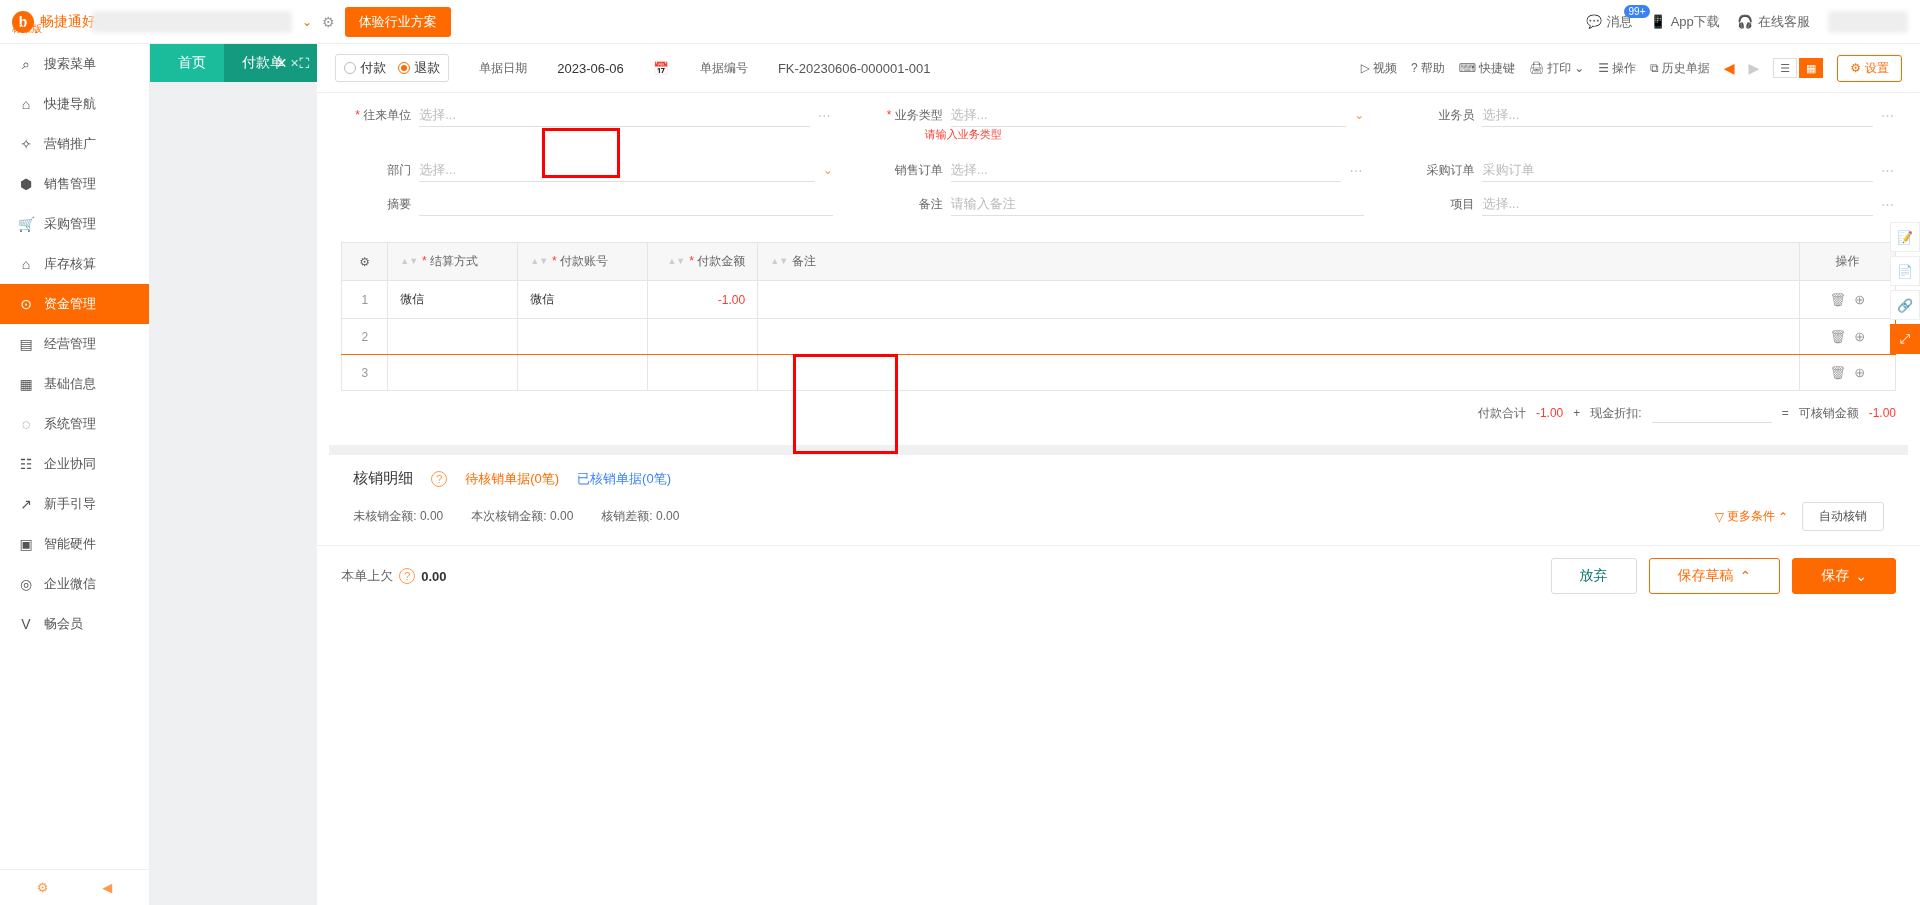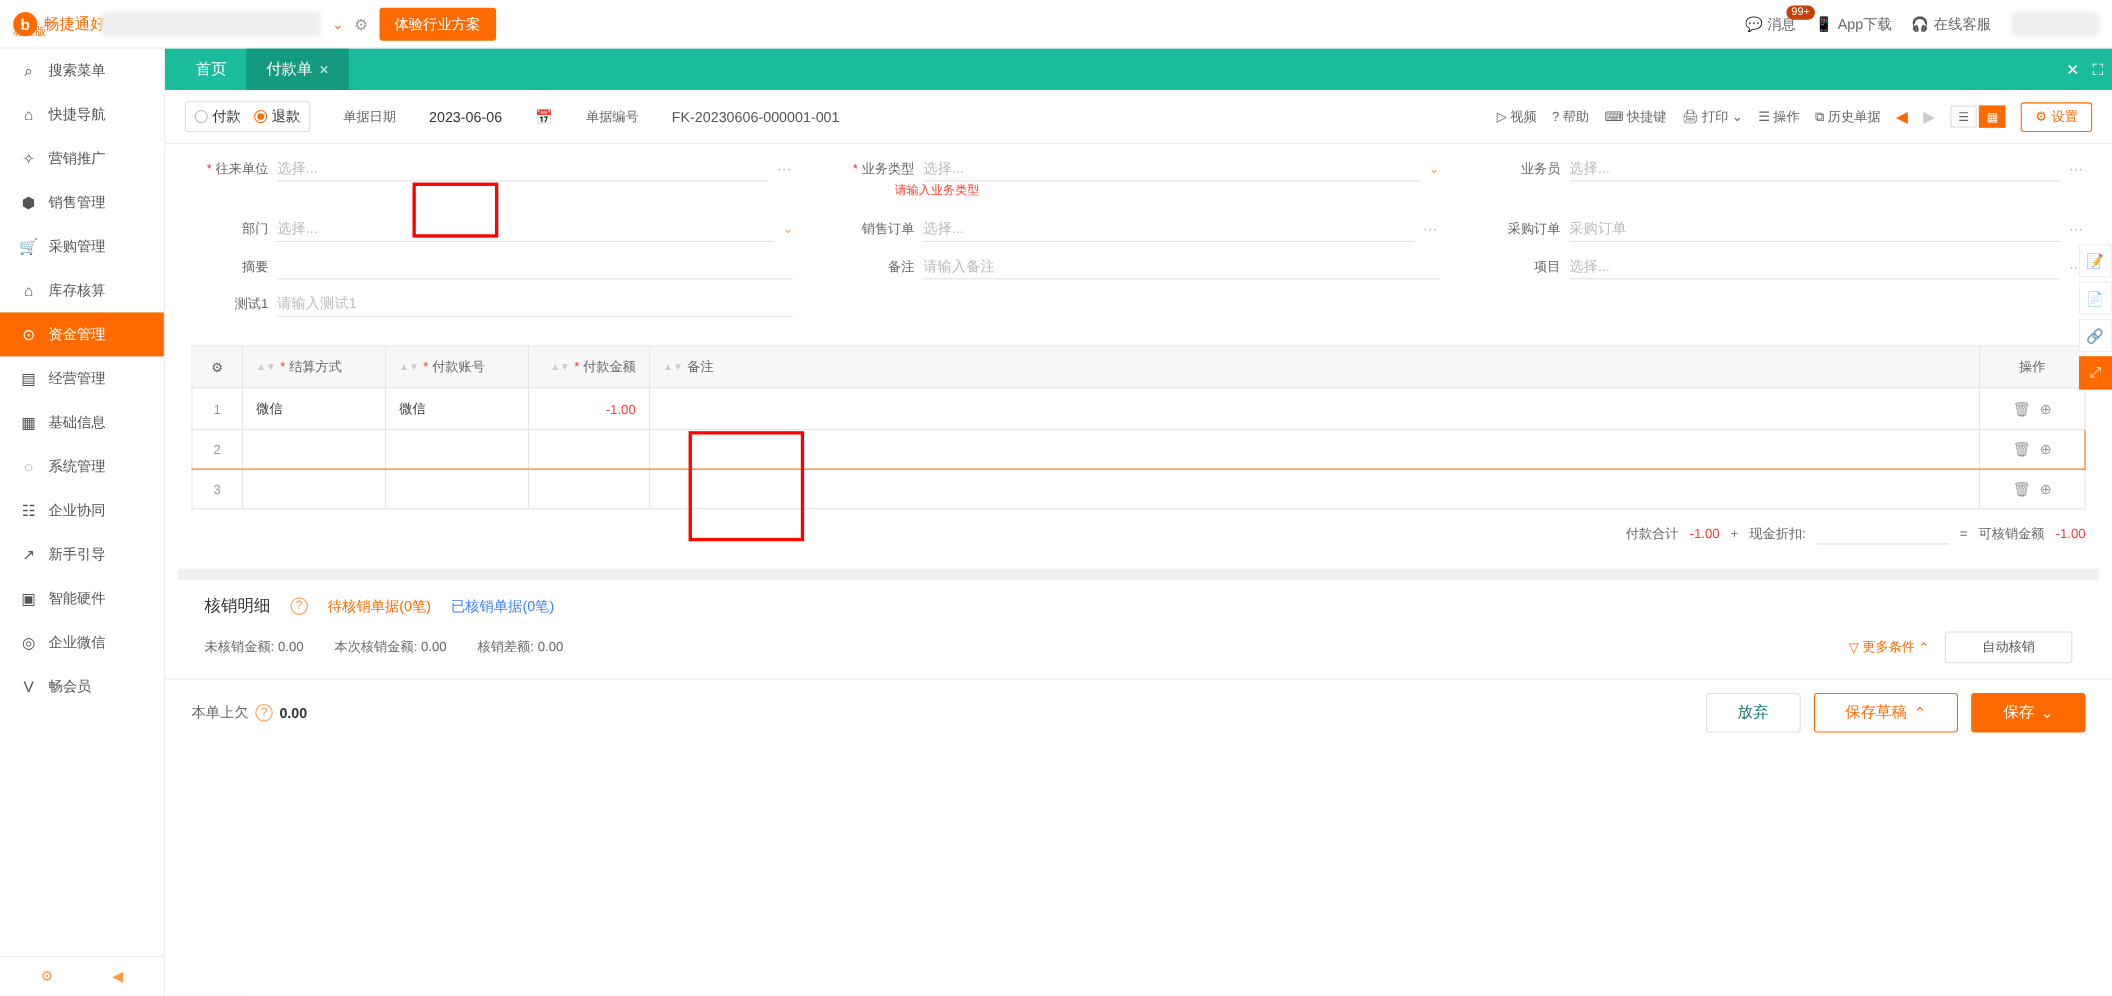--- a/index.html
+++ b/index.html
@@ -13,33 +13,33 @@
 .logo-text { color: #ff6a00; font-size: 14px; font-weight: 500; }
 .logo-sub { font-size: 10px; color: #ff6a00; margin-top: 14px; }
 .header-mid { flex: 1; display: flex; align-items: center; gap: 10px; }
 .blur-box { width: 200px; height: 22px; background: #eee; border-radius: 3px; filter: blur(2px); }
 .blur-box.sm { width: 80px; }
 .chev-down { color: #ff6a00; font-size: 12px; }
 .gear { color: #999; font-size: 14px; cursor: pointer; }
 .btn-orange { background: #ff6a00; color: #fff; border: none; padding: 6px 14px; border-radius: 3px; font-size: 13px; cursor: pointer; }
 .header-right { display: flex; align-items: center; gap: 18px; color: #666; font-size: 13px; }
 .header-right .item { display: flex; align-items: center; gap: 4px; cursor: pointer; position: relative; }
-.badge { position: absolute; top: -8px; right: -18px; background: #c2410c; color: #fff; font-size: 10px; padding: 1px 5px; border-radius: 8px; }
+.badge { position: absolute; top: -8px; right: -18px; background: #3b82f6; color: #fff; font-size: 10px; padding: 1px 5px; border-radius: 8px; }
 
 
 .body { flex: 1; display: flex; overflow: hidden; }
 .sidebar { width: 150px; background: #fff; display: flex; flex-direction: column; border-right: 1px solid #eee; }
 .side-items { flex: 1; overflow-y: auto; }
 .side-item { display: flex; align-items: center; gap: 10px; padding: 11px 18px; color: #555; cursor: pointer; font-size: 13px; }
 .side-item.active { background: #ff6a00; color: #fff; }
 .side-item .ico { width: 16px; text-align: center; font-size: 14px; }
 .side-bottom { display: flex; justify-content: space-around; padding: 10px; border-top: 1px solid #eee; color: #ff9a4a; }
 
 
-.main { flex: 1; display: flex; flex-direction: column; background: #eef0f1; overflow: hidden; }
+.main { flex: 1; display: flex; flex-direction: row; background: #eef0f1; overflow: hidden; }
 .tabs-bar { height: 38px; background: #1bbc9b; display: flex; align-items: center; padding: 0 0 0 10px; position: relative; }
 .tab { padding: 0 18px; height: 38px; display: flex; align-items: center; color: #fff; font-size: 14px; cursor: pointer; gap: 6px; }
 .tab.active { background: #149a7e; }
 .tab .close { font-size: 11px; opacity: .8; }
 .tabs-right { position: absolute; right: 8px; display: flex; gap: 12px; color: #fff; }
 .tabs-right span { cursor: pointer; font-size: 14px; }
 
 .content { flex: 1; background: #fff; margin: 0; padding: 0; overflow-y: auto; position: relative; }
 .toolbar { display: flex; align-items: center; padding: 10px 18px; border-bottom: 1px solid #eee; gap: 30px; background: #fff; }
 .radio-group { display: flex; align-items: center; border: 1px solid #ddd; border-radius: 3px; padding: 4px 8px; gap: 12px; position: relative; }
@@ -101,21 +101,21 @@
 
 .writeoff { margin: 10px 12px 0; background: #fff; border-top: 10px solid #eef0f1; padding: 14px 24px; }
 .wo-head { display: flex; align-items: center; gap: 18px; font-size: 14px; }
 .wo-title { font-size: 15px; color: #333; }
 .wo-help { width: 16px; height: 16px; border: 1px solid #ff9a4a; color: #ff9a4a; border-radius: 50%; display: inline-flex; align-items: center; justify-content: center; font-size: 11px; }
 .wo-tab { color: #3b82f6; font-size: 13px; cursor: pointer; }
 .wo-tab.active { color: #ff6a00; }
 .wo-stats { display: flex; gap: 28px; margin-top: 14px; font-size: 12px; color: #666; align-items: center; }
 .wo-stats .right { margin-left: auto; display: flex; gap: 14px; align-items: center; }
 .more-cond { color: #ff6a00; display: flex; align-items: center; gap: 3px; cursor: pointer; }
-.btn-plain { border: 1px solid #ddd; background: #fff; padding: 5px 33px; border-radius: 3px; cursor: pointer; font-size: 12px; color: #555; }
+.btn-plain { border: 1px solid #ddd; background: #fff; padding: 5px 16px; border-radius: 3px; cursor: pointer; font-size: 12px; color: #555; }
 
 
 .footer { display: flex; align-items: center; padding: 12px 24px; border-top: 1px solid #eee; background: #fff; gap: 12px; }
 .footer .owe { font-size: 13px; color: #666; display: flex; align-items: center; gap: 6px; }
 .footer .owe .val { font-weight: bold; color: #333; }
 .footer .right { margin-left: auto; display: flex; gap: 12px; }
 .btn-lg { padding: 8px 28px; font-size: 14px; border-radius: 3px; cursor: pointer; }
 .btn-discard { background: #fff; border: 1px solid #ddd; color: #0f766e; }
 .btn-draft { background: #fff; border: 1px solid #ff6a00; color: #ff6a00; display: flex; align-items: center; gap: 6px; }
 .btn-save { background: #ff6a00; border: 1px solid #ff6a00; color: #fff; display: flex; align-items: center; gap: 6px; }
@@ -335,28 +335,20 @@
             <div class="form-field">
               <span class="lbl">备注</span>
               <input class="inp" placeholder="请输入备注" style="">
             </div>
             <div class="form-field">
               <span class="lbl">项目</span>
               <input class="inp" placeholder="选择..." style="">
               <span class="dots">⋯</span>
             </div>
           </div>
-          <div class="form-row">
-            <div class="form-field">
-              <span class="lbl">测试1</span>
-              <input class="inp" placeholder="请输入测试1" style="">
-            </div>
-            <div class="form-field"></div>
-            <div class="form-field"></div>
-          </div>
         </div>
 
         <table class="tbl">
           <thead>
             <tr>
               <th class="col-gear">⚙</th>
               <th class="col-settle"><span class="sort">▲▼</span><span class="req">结算方式</span></th>
               <th class="col-acct"><span class="sort">▲▼</span><span class="req">付款账号</span></th>
               <th class="col-amt"><span class="sort">▲▼</span><span class="req">付款金额</span></th>
               <th><span class="sort">▲▼</span><span>备注</span></th>

